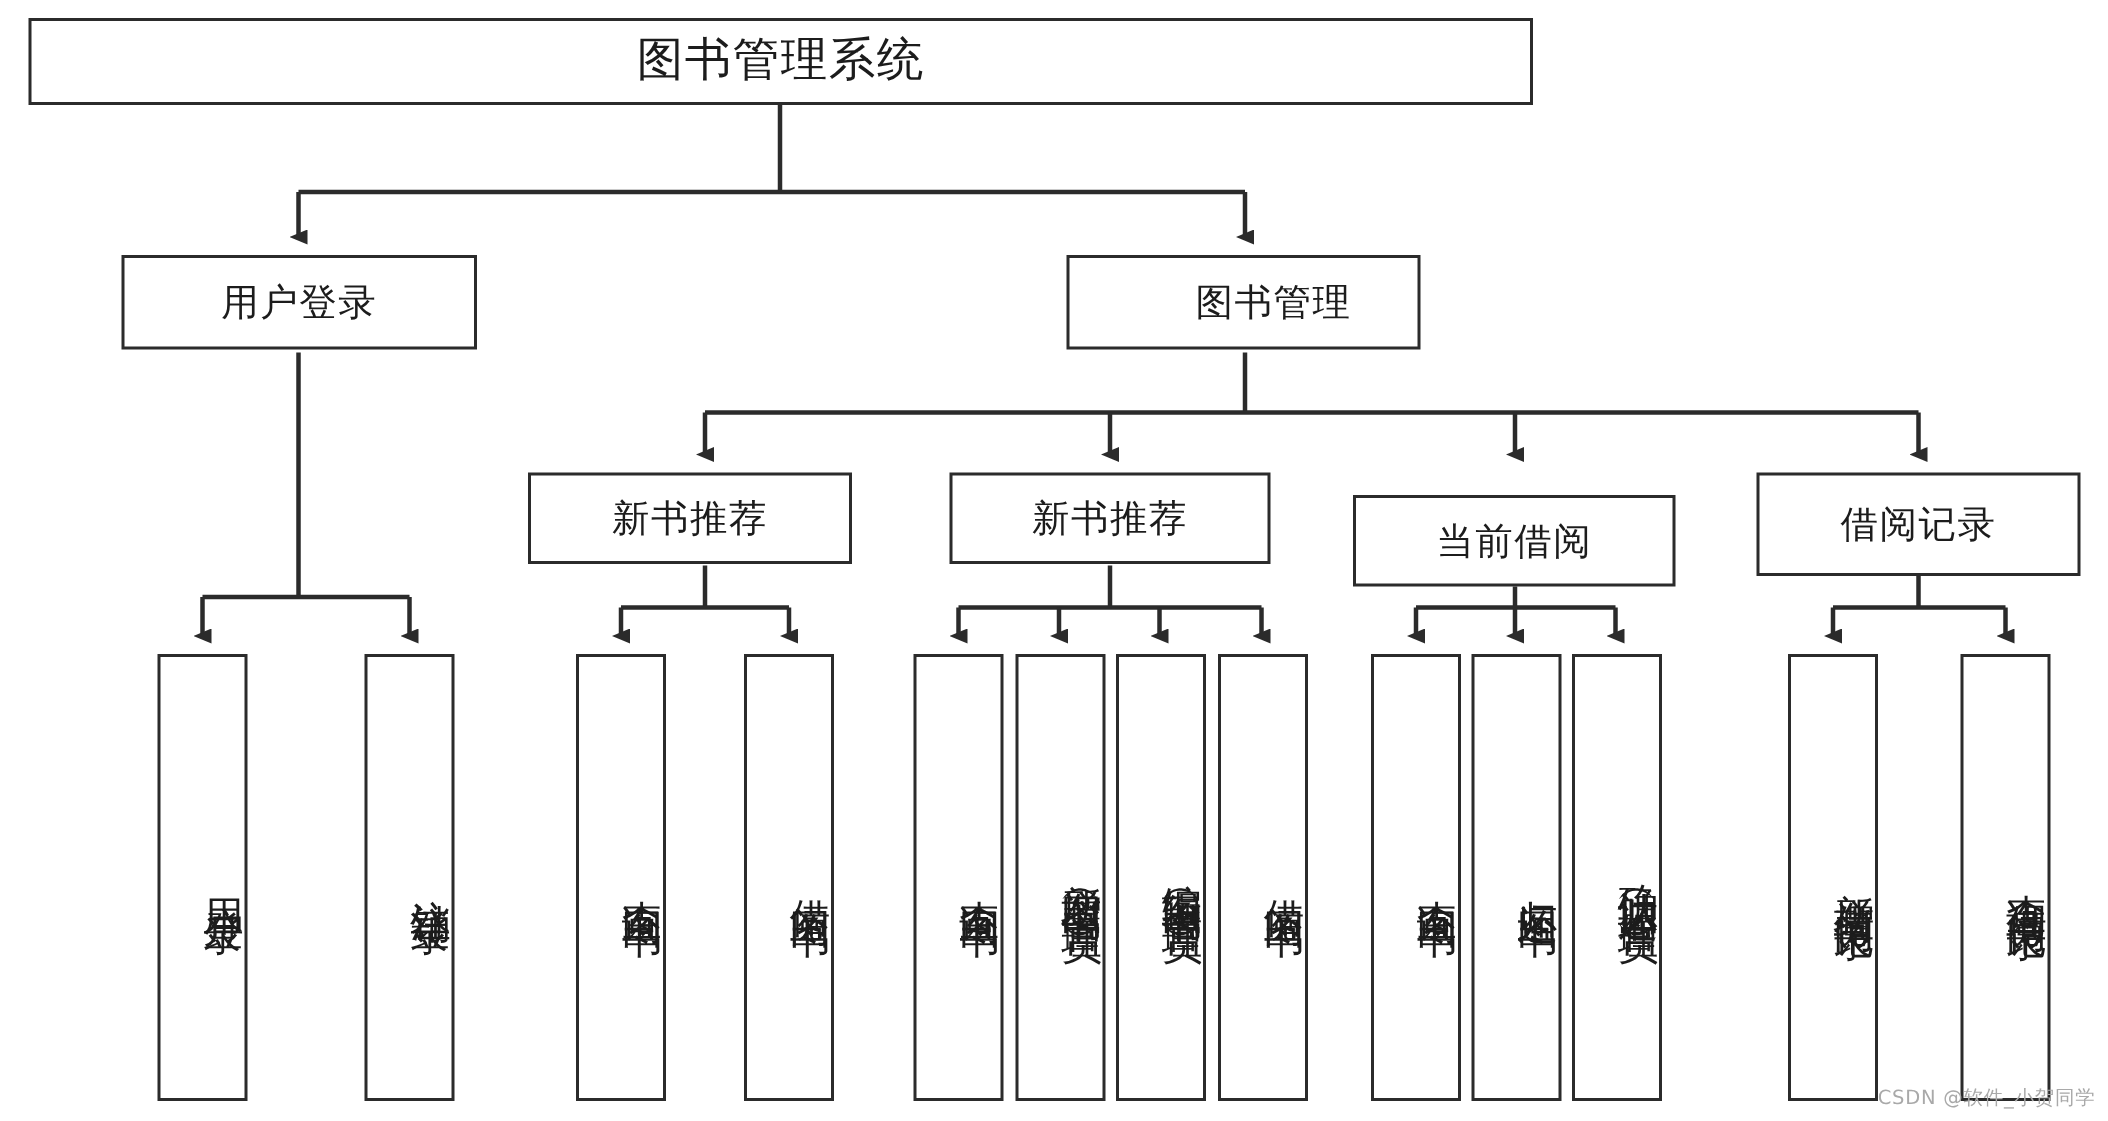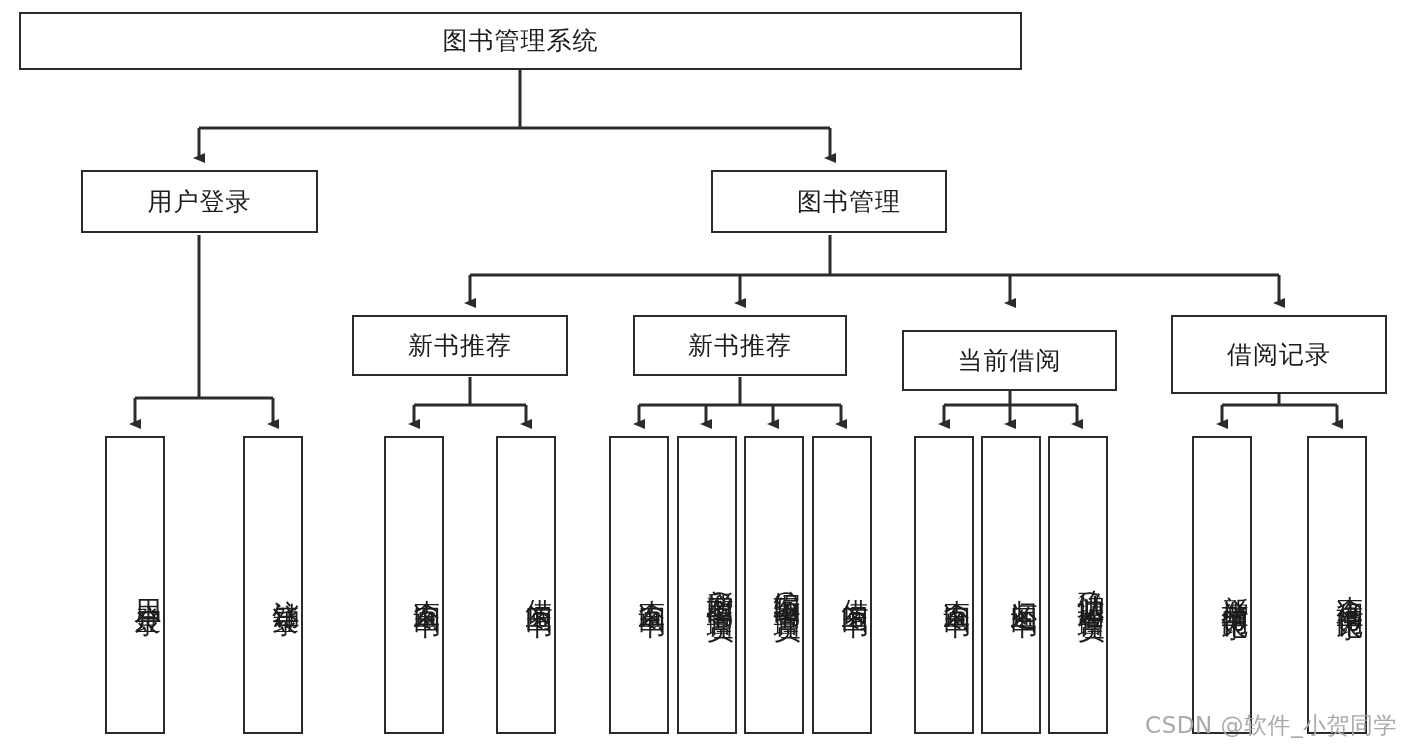--- a/index.html
+++ b/index.html
@@ -35,21 +35,21 @@
     justify-content: center;
     color: #1c1c1c;
   }
   .node-h {
     font-size: 25px;
     line-height: 1.2;
     letter-spacing: 1px;
     white-space: nowrap;
   }
   .node-root {
-    font-size: 25px;
+    font-size: 31px;
   }
   .node-v {
     writing-mode: vertical-rl;
     text-orientation: upright;
     font-size: 27px;
     line-height: 1.12;
     letter-spacing: 4px;
     text-align: center;
     white-space: normal;
     padding: 4px 0;
@@ -58,21 +58,21 @@
   }
   .leaf {
     align-items: flex-start;
     justify-content: center;
     padding-top: 6px;
   }
   .watermark {
     position: absolute;
     right: 8px;
     bottom: 6px;
-    font-size: 23px;
+    font-size: 13px;
     color: #a9a9a9;
     white-space: nowrap;
     letter-spacing: 0.5px;
   }
 </style>
 </head>
 <body>
 
 <div id="canvas">
 
@@ -127,21 +127,21 @@
   </svg>
 
   <div class="node node-h node-root" style="left:19px; top:12px; width:1003px; height:58px;">图书管理系统</div>
 
   <div class="node node-h" style="left:81px; top:170px; width:237px; height:63px;">用户登录</div>
   <div class="node node-h" style="left:711px; top:170px; width:236px; height:63px;padding-left:40px;">图书管理</div>
 
   <div class="node node-h" style="left:352px; top:315px; width:216px; height:61px;">新书推荐</div>
   <div class="node node-h" style="left:633px; top:315px; width:214px; height:61px;">新书推荐</div>
   <div class="node node-h" style="left:902px; top:330px; width:215px; height:61px;">当前借阅</div>
-  <div class="node node-h" style="left:1171px; top:315px; width:216px; height:79px;">借阅记录</div>
+  <div class="node node-h" style="left:1171px; top:315px; width:216px; height:69px;">借阅记录</div>
 
   <div class="node node-v leaf" style="left:105px; top:436px; width:60px; height:298px;">用户登录</div>
   <div class="node node-v leaf" style="left:243px; top:436px; width:60px; height:298px;">注销登录</div>
 
   <div class="node node-v leaf" style="left:384px; top:436px; width:60px; height:298px;">查询图书</div>
   <div class="node node-v leaf" style="left:496px; top:436px; width:60px; height:298px;">借阅图书</div>
 
   <div class="node node-v leaf" style="left:609px; top:436px; width:60px; height:298px;">查询图书</div>
   <div class="node node-v leaf" style="left:677px; top:436px; width:60px; height:298px;">新增图书（管理员）</div>
   <div class="node node-v leaf" style="left:744px; top:436px; width:60px; height:298px;">编辑图书（管理员）</div>

